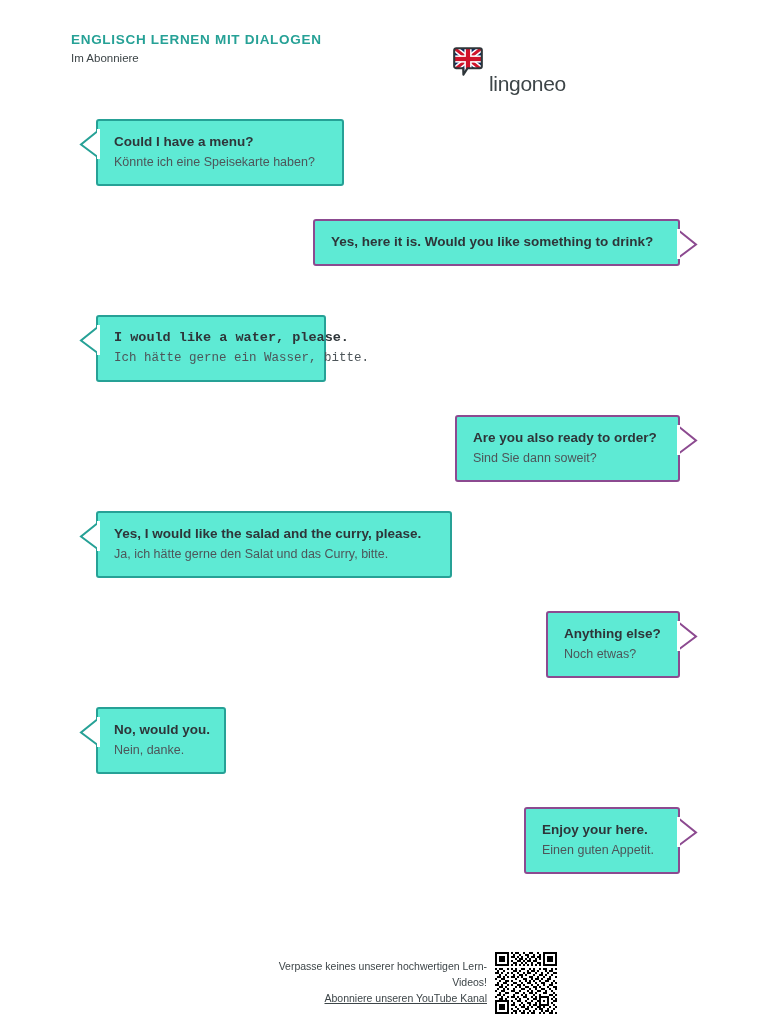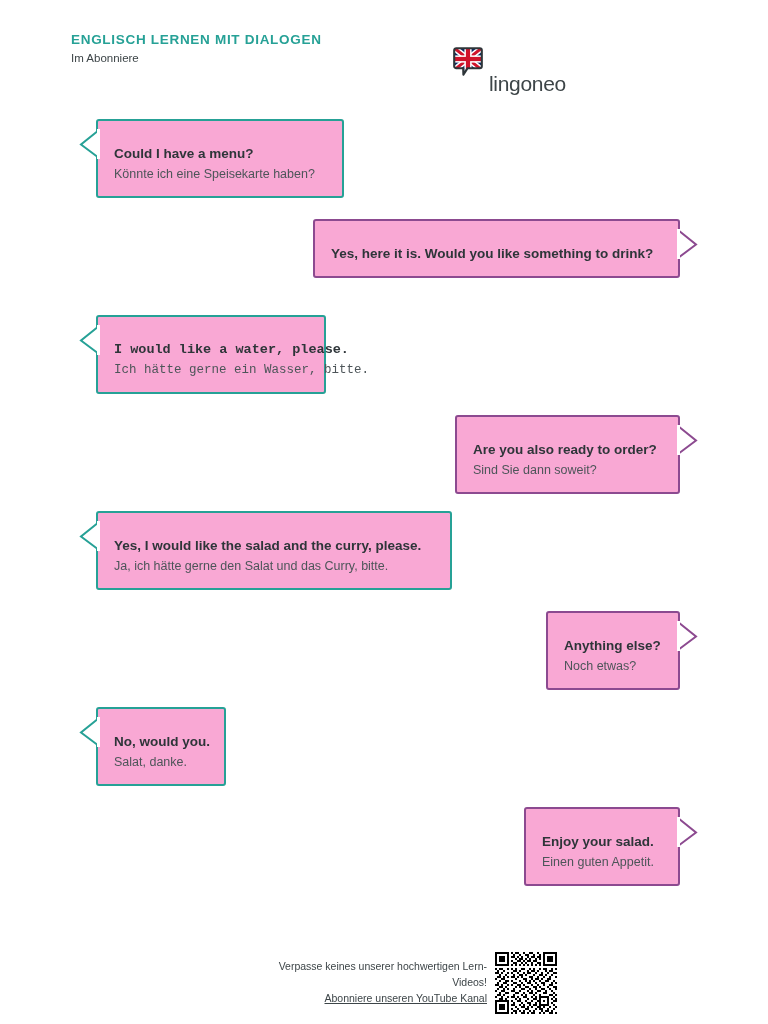--- a/index.html
+++ b/index.html
@@ -69,24 +69,24 @@
   .dialogue {
     position: absolute;
     left: 0;
     top: 0;
     width: 768px;
   }
 
   .bubble {
     position: absolute;
     box-sizing: border-box;
-    background: #f9a8d4;
+    background: #5eead4;
     border: 2px solid #26a196;
     border-radius: 3px;
-    padding: 24px 16px 13px 16px;
+    padding: 12px 16px 13px 16px;
   }
   .bubble.right {
     border-color: #8c4a90;
   }
 
   
   .tail {
     position: absolute;
     width: 20px;
     height: 34px;
@@ -237,31 +237,31 @@
     <span class="tail" style="right:-19px; top:6px;">
       <svg width="21" height="36" viewBox="0 0 21 36">
         <path d="M1,3 L19,17.5 L1,31" fill="#ffffff" stroke="#8c4a90" stroke-width="2" stroke-linejoin="miter"></path>
         <rect x="-1" y="2" width="4" height="30" fill="#ffffff"></rect>
       </svg>
     </span>
   </div>
 
   <div class="bubble left" style="left:96px; top:707px; width:130px;">
     <div class="line-en">No, would you.</div>
-    <div class="line-de">Salat, danke.</div>
+    <div class="line-de">Nein, danke.</div>
     <span class="tail" style="left:-19px; top:6px;">
       <svg width="21" height="36" viewBox="0 0 21 36">
         <path d="M20,3 L2,17.5 L20,31" fill="#ffffff" stroke="#26a196" stroke-width="2" stroke-linejoin="miter"></path>
         <rect x="18" y="2" width="4" height="30" fill="#ffffff"></rect>
       </svg>
     </span>
   </div>
 
   <div class="bubble right" style="left:524px; top:807px; width:156px;">
-    <div class="line-en">Enjoy your salad.</div>
+    <div class="line-en">Enjoy your here.</div>
     <div class="line-de">Einen guten Appetit.</div>
     <span class="tail" style="right:-19px; top:6px;">
       <svg width="21" height="36" viewBox="0 0 21 36">
         <path d="M1,3 L19,17.5 L1,31" fill="#ffffff" stroke="#8c4a90" stroke-width="2" stroke-linejoin="miter"></path>
         <rect x="-1" y="2" width="4" height="30" fill="#ffffff"></rect>
       </svg>
     </span>
   </div>
 
 </div>

